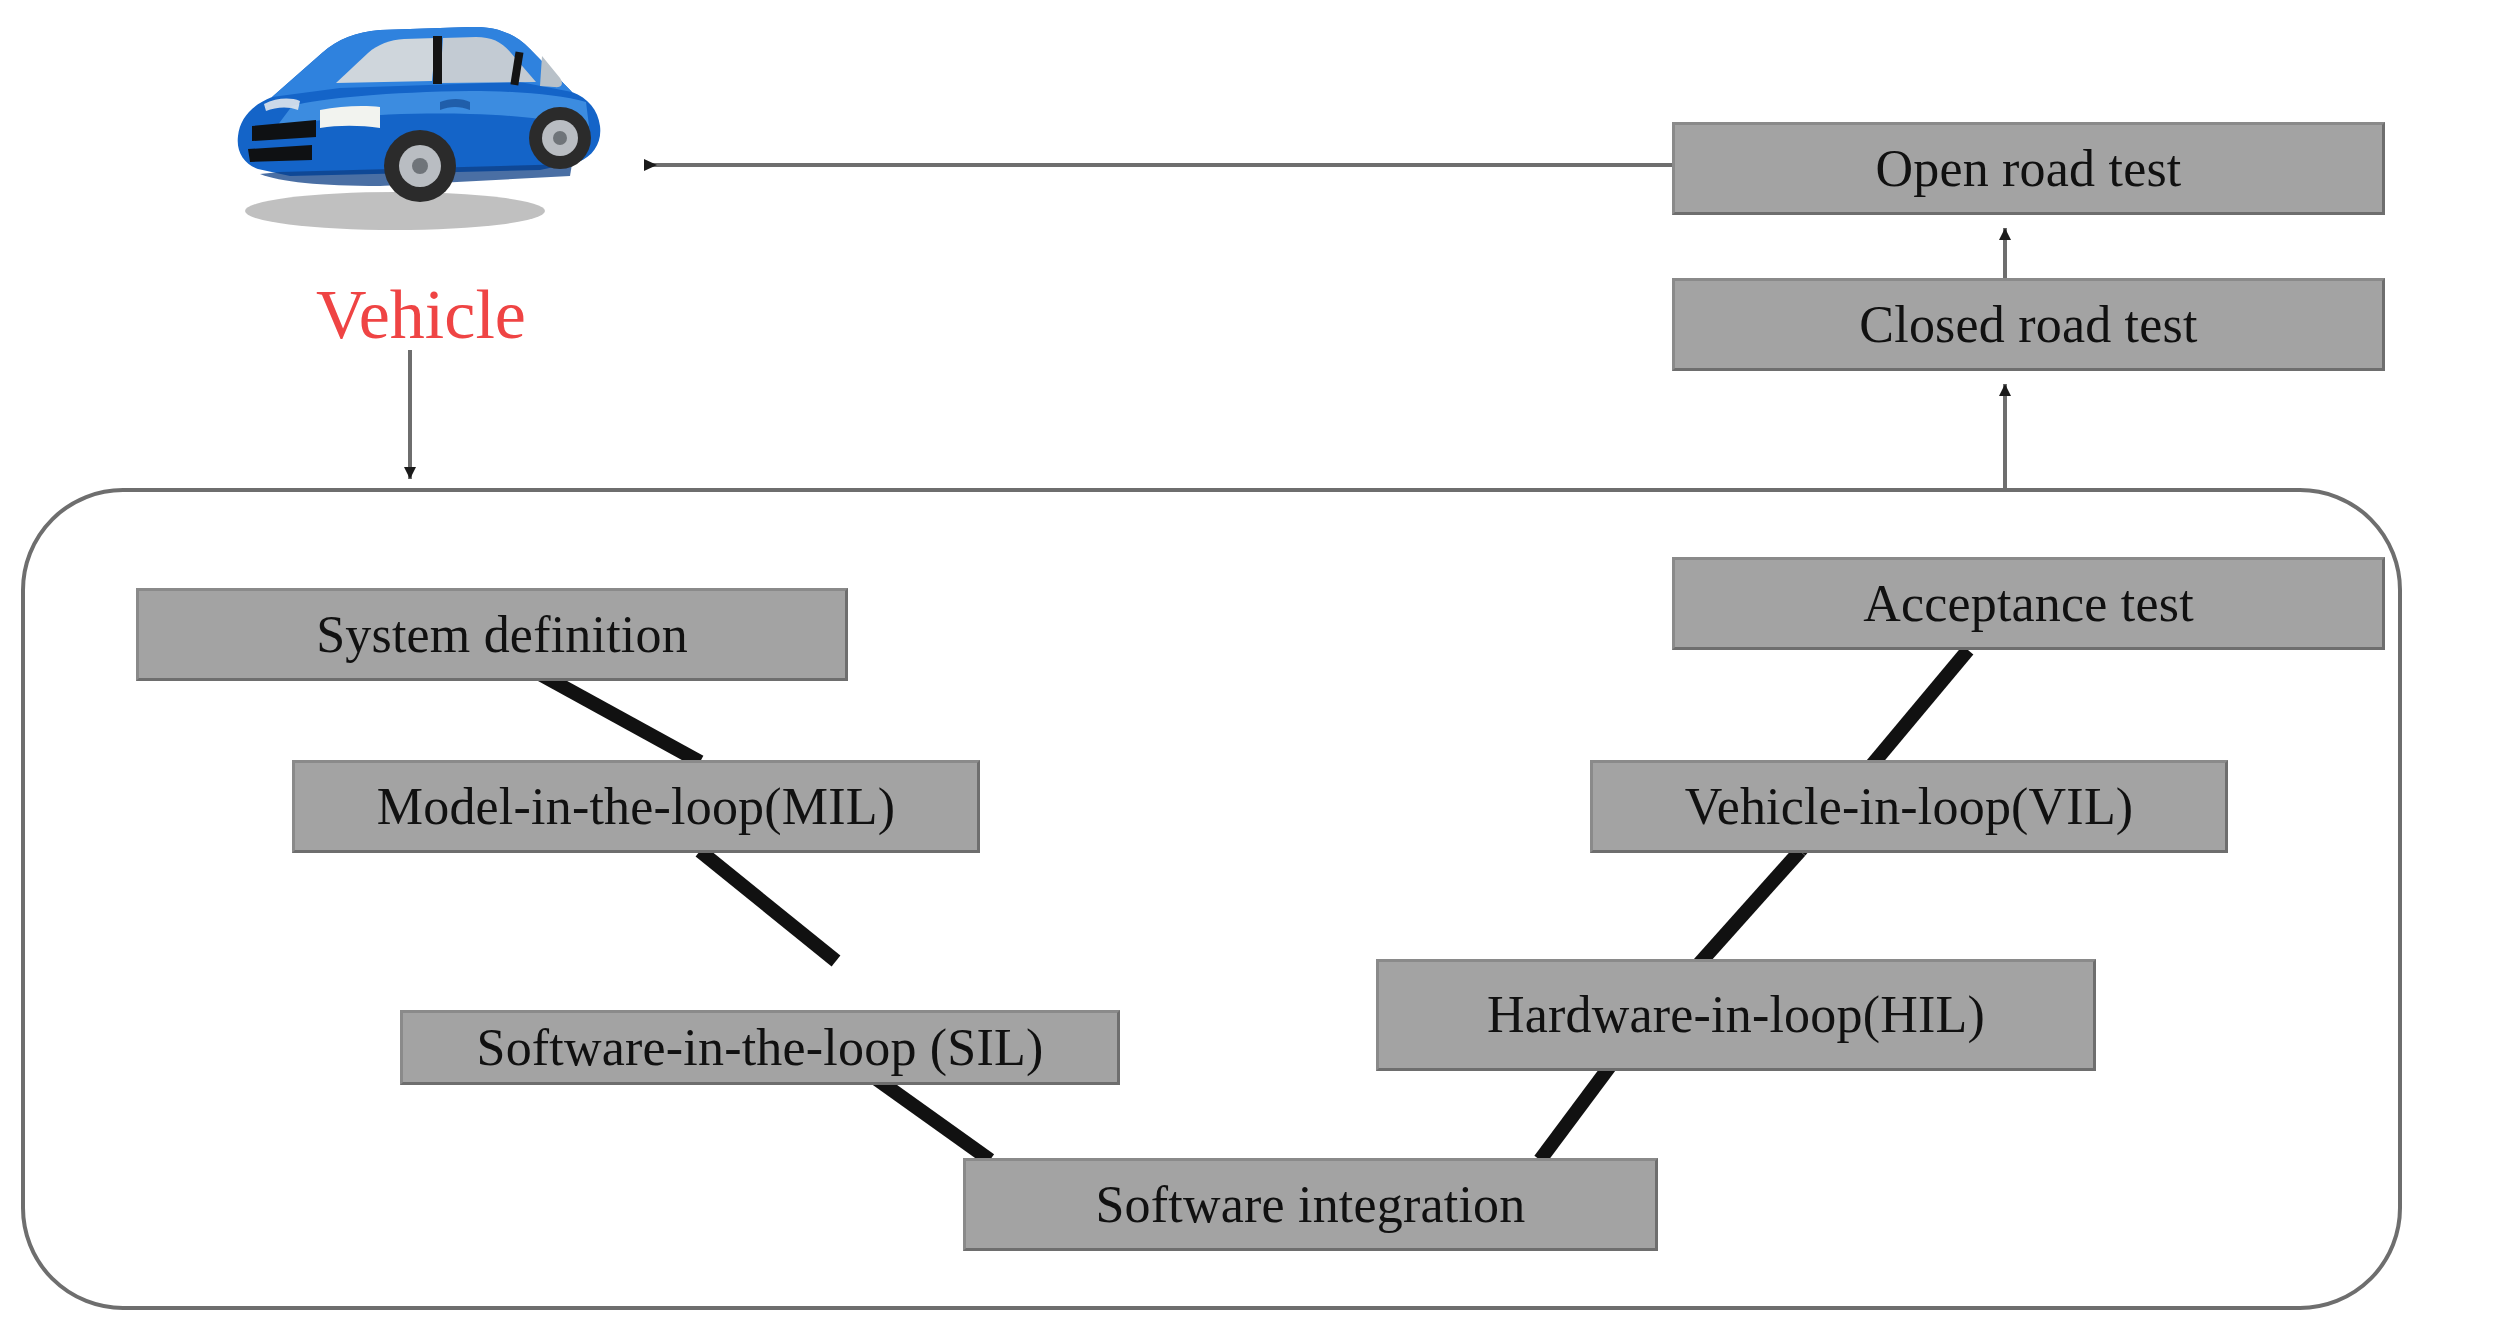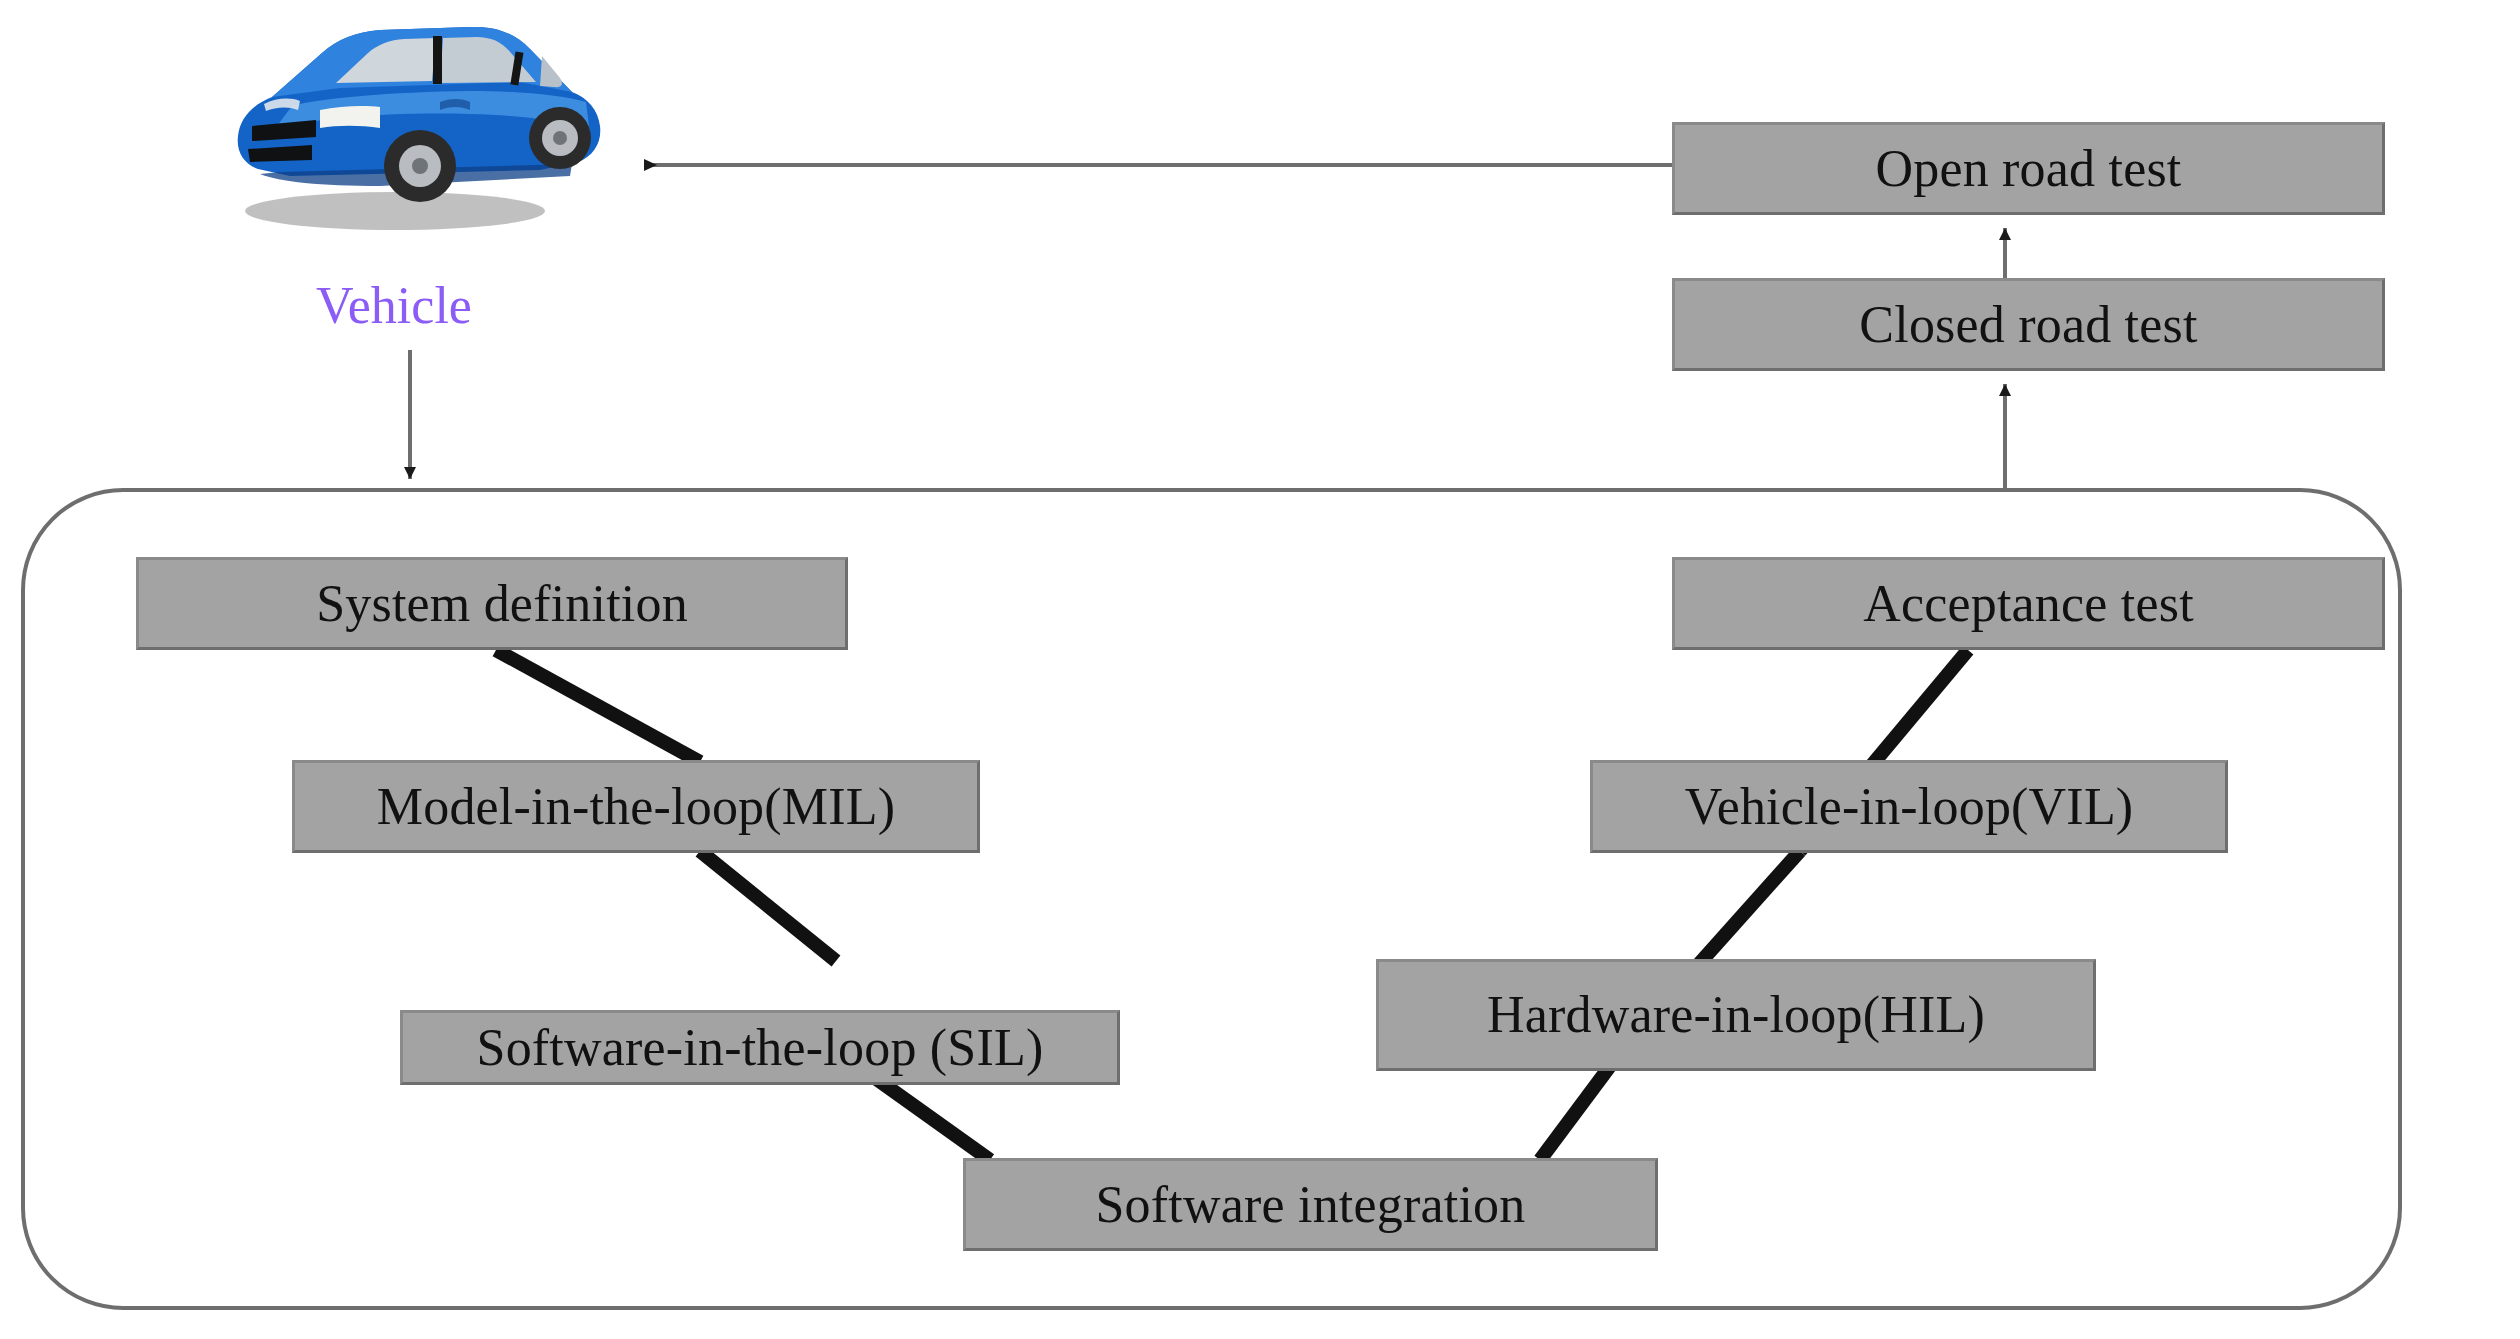--- a/index.html
+++ b/index.html
@@ -38,22 +38,22 @@
     justify-content: center;
     color: #111111;
     font-size: 52px;
     line-height: 1;
     letter-spacing: 0.2px;
     white-space: nowrap;
     z-index: 4;
   }
   .plain-label {
     position: absolute;
-    color: #8b5cf6;
-    font-size: 52px;
+    color: #ef4444;
+    font-size: 70px;
     line-height: 1;
     white-space: nowrap;
     z-index: 4;
   }
   #vehicle-photo {
     position: absolute;
     left: 140px;
     top: 6px;
     width: 500px;
     height: 230px;
@@ -127,21 +127,21 @@
       <line x1="1800" y1="851" x2="1968" y2="650"></line>
     </g>
   </svg>
 
   <div class="plain-label" style="left:316px; top:280px;">Vehicle</div>
 
   <div class="node-box" style="left:1672px; top:122px; width:713px; height:93px;">Open road test</div>
 
   <div class="node-box" style="left:1672px; top:278px; width:713px; height:93px;">Closed road test</div>
 
-  <div class="node-box" style="left:136px; top:557px; width:712px; height:93px;padding-left:20px;">System definition</div>
+  <div class="node-box" style="left:136px; top:588px; width:712px; height:93px;padding-left:20px;">System definition</div>
 
   <div class="node-box" style="left:292px; top:760px; width:688px; height:93px;">Model-in-the-loop(MIL)</div>
 
   <div class="node-box" style="left:400px; top:1010px; width:720px; height:75px;">Software-in-the-loop (SIL)</div>
 
   <div class="node-box" style="left:935px; top:1158px; width:695px; height:93px;margin-left:28px;">Software integration</div>
 
   <div class="node-box" style="left:1376px; top:959px; width:720px; height:112px;">Hardware-in-loop(HIL)</div>
 
   <div class="node-box" style="left:1672px; top:557px; width:713px; height:93px;">Acceptance test</div>

